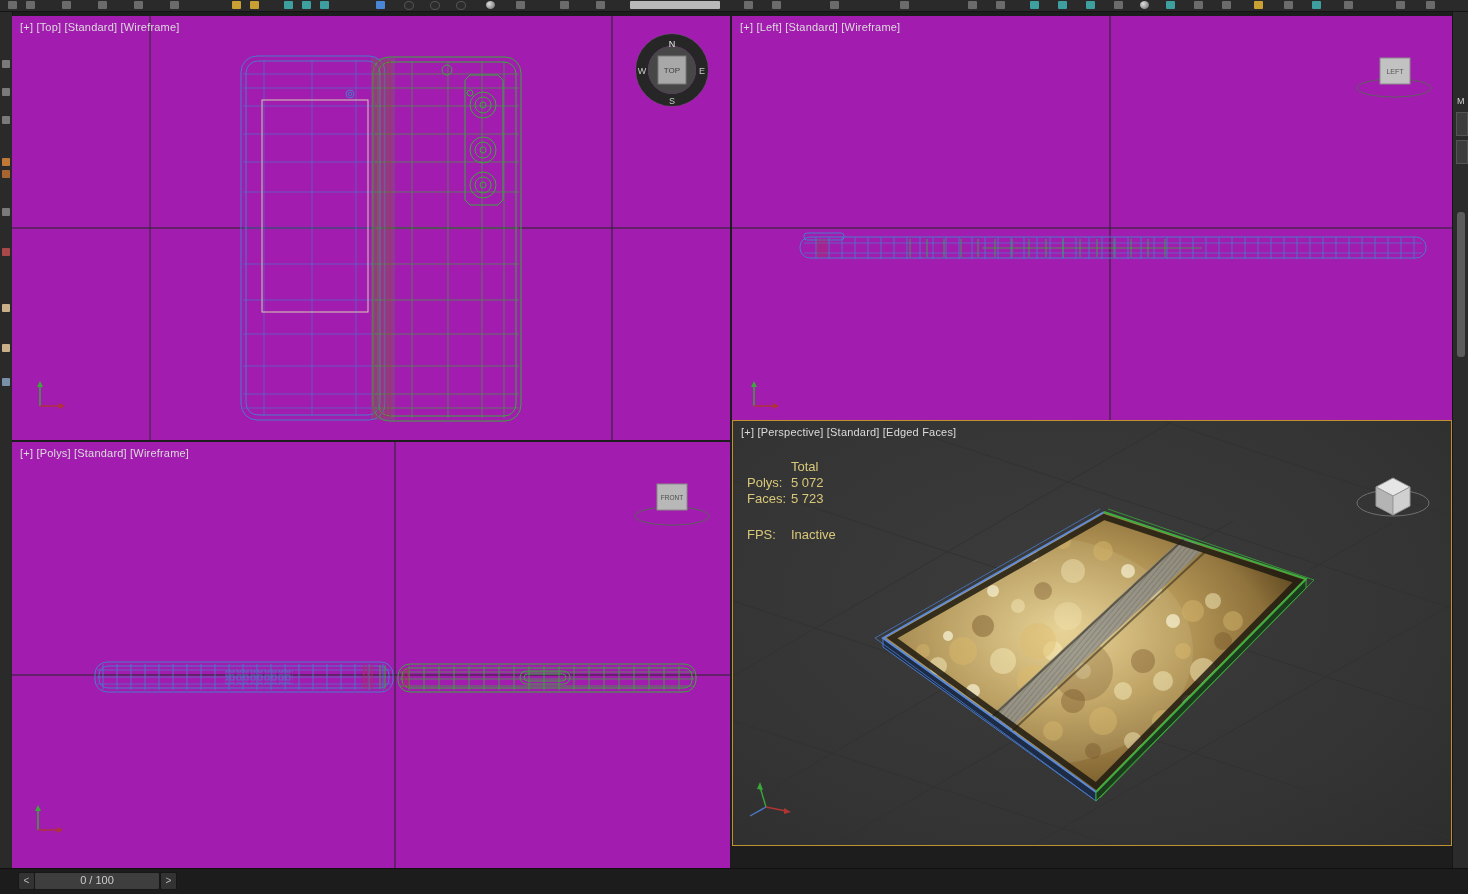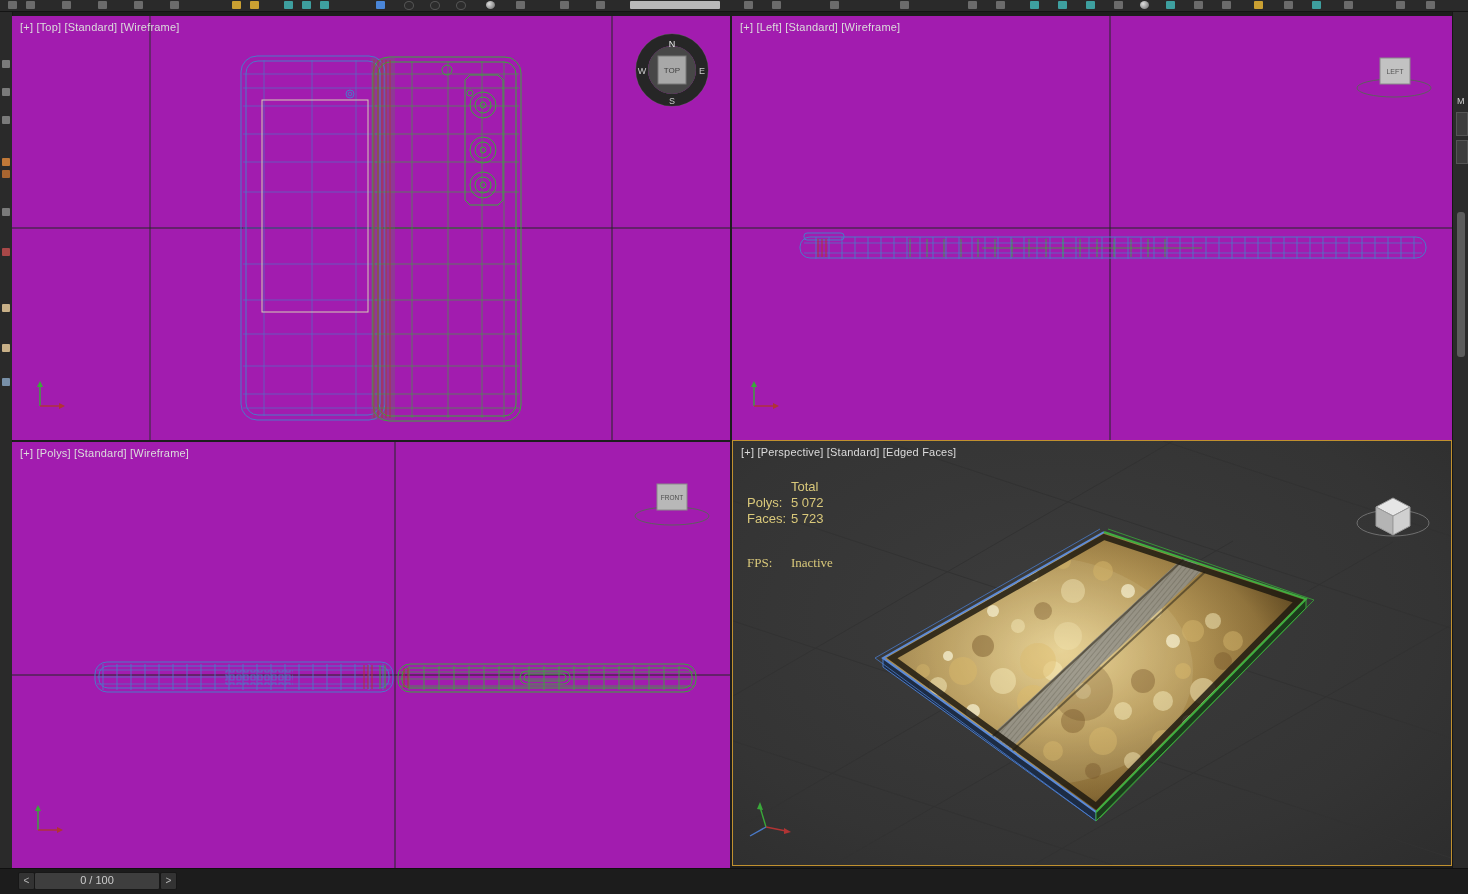--- a/index.html
+++ b/index.html
@@ -22,21 +22,21 @@
   #right-scroll-thumb{position:absolute;left:4px;top:200px;width:8px;height:145px;background:#5c5c5c;border-radius:3px;}
   
   .vp{position:absolute;background:#a21caf;overflow:hidden;}
   .vp.persp{background:radial-gradient(ellipse at 45% 42%, #3c3c3c 0%, #343434 68%, #2d2d2d 100%);
             border:1px solid #c1912f;}
   .vp-label{position:absolute;left:8px;top:5px;font-size:11px;color:#dcdcdc;letter-spacing:0.2px;z-index:5;cursor:default;}
   .vp svg{position:absolute;left:0;top:0;}
   
   .stats{position:absolute;left:14px;top:38px;z-index:6;color:#d9c87a;font-size:13px;line-height:16px;}
   .stats .row{display:grid;grid-template-columns:44px auto;}
-  .stats .fps-row{margin-top:28px;font-family:Liberation Serif, serif;}
+  .stats .fps-row{margin-top:20px;}
   
   #bottom-bar{left:0;top:868px;width:1468px;height:26px;background:#1c1c1c;border-top:1px solid #101010;}
   .tl-btn{position:absolute;top:3px;width:15px;height:16px;background:#333;border:1px solid #171717;
           color:#b5b5b5;font-size:10px;line-height:15px;text-align:center;border-radius:2px;}
   #tl-track{position:absolute;left:34px;top:3px;width:124px;height:16px;background:#3e3e3e;
             border:1px solid #181818;border-radius:2px;color:#cccccc;font-size:11px;line-height:15px;text-align:center;}
 </style>
 </head>
 <body>
 
@@ -312,21 +312,21 @@
     </g>
 
     <g>
       <ellipse cx="660" cy="74" rx="37" ry="9" fill="none" stroke="#5f5f5f"></ellipse>
       <rect x="645" y="42" width="30" height="26" fill="#b8b8b8" stroke="#8a8a8a"></rect>
       <text x="660" y="58" text-anchor="middle" font-size="6.5" fill="#4d4d4d">FRONT</text>
     </g>
   </svg>
 </div>
 
-<div class="vp persp" style="left:732px;top:440px;width:718px;height:424px">
+<div class="vp persp" style="left:732px;top:420px;width:718px;height:424px">
   <div class="vp-label">[+] [Perspective] [Standard] [Edged Faces]</div>
 
   <div class="stats">
     <div class="row">
         <span></span>
         <span>Total</span>
       </div>
     <div class="row">
         <span>Polys:</span>
         <span>5 072</span>

